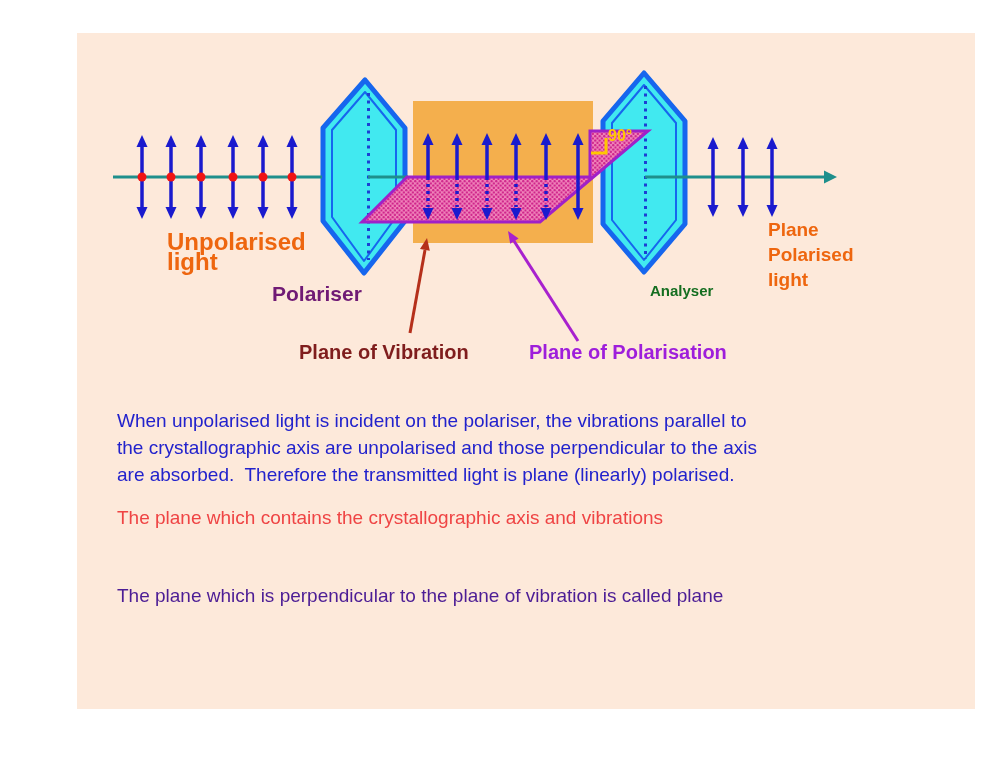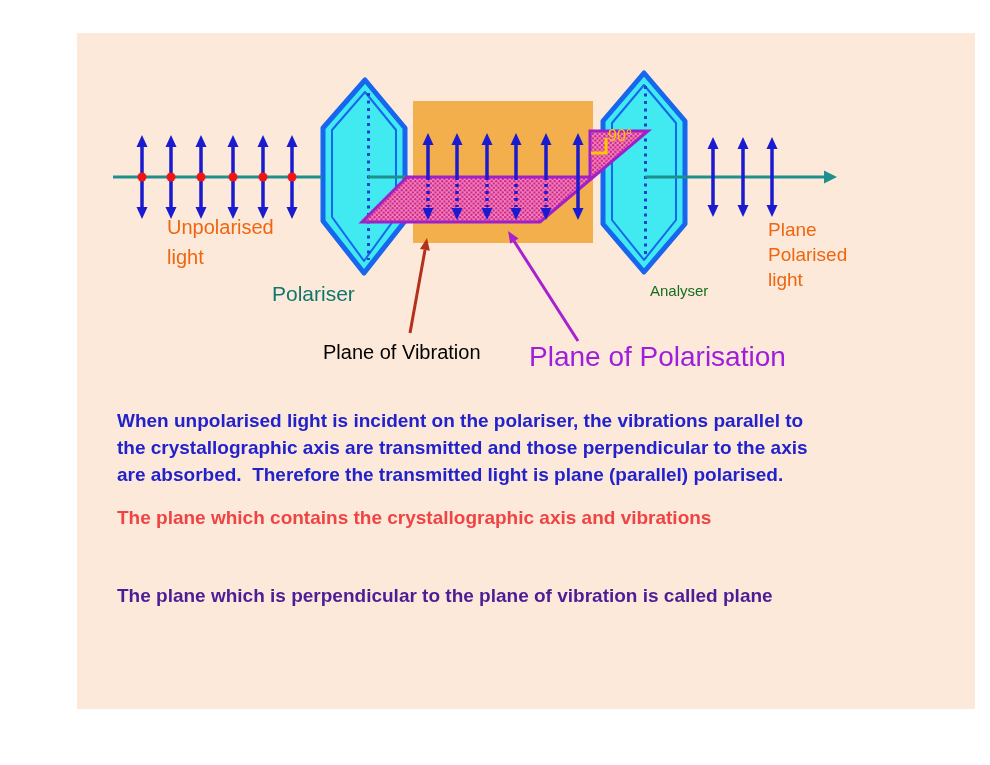--- a/index.html
+++ b/index.html
@@ -2,29 +2,29 @@
 <html><head>
 <meta charset="utf-8">
 <style>
   html,body{margin:0;padding:0}
   body{
     width:990px;height:765px;background:#ffffff;position:relative;overflow:hidden;
     font-family:"Liberation Sans", sans-serif;
   }
   .slide{position:absolute;left:77px;top:33px;width:898px;height:676px;background:#FDE9DA}
   svg.diagram{position:absolute;left:0;top:0}
-  .lbl{position:absolute;font-weight:normal}
-  .lbl-unpolarised{left:167px;top:212px;width:135px;font-size:20px;line-height:30px;color:#EE660F}
-  .lbl-polariser{left:272px;top:282px;font-size:21px;color:#0f766e}
+  .lbl{position:absolute;font-weight:bold}
+  .lbl-unpolarised{left:167px;top:232px;width:135px;font-size:24px;line-height:20px;color:#EE660F}
+  .lbl-polariser{left:272px;top:282px;font-size:21px;color:#701a75}
   .lbl-analyser{left:650px;top:282px;font-size:15px;color:#156E20}
   .lbl-ppl{left:768px;top:217px;width:102px;font-size:19px;line-height:25px;color:#EE660F}
-  .lbl-pov{left:323px;top:341px;font-size:20px;color:#000000}
-  .lbl-pop{left:529px;top:341px;font-size:28px;color:#9E1EDB}
+  .lbl-pov{left:299px;top:341px;font-size:20px;color:#7f1d1d}
+  .lbl-pop{left:529px;top:341px;font-size:20px;color:#9E1EDB}
   .lbl-angle{left:608px;top:127px;font-size:16px;color:#FFC800}
-  .para{position:absolute;left:117px;font-weight:bold;font-size:19px;line-height:27px}
+  .para{position:absolute;left:117px;font-weight:normal;font-size:19px;line-height:27px}
   .para div{white-space:pre}
   .para-1{top:407px;color:#2222CC}
   .para-2{top:504px;color:#ef4444}
   .para-3{top:582px;color:#4c1d95}
 </style>
 </head>
 <body>
 
 <div class="slide"></div>
 
@@ -171,21 +171,21 @@
 <div class="lbl lbl-unpolarised">Unpolarised light</div>
 <div class="lbl lbl-polariser">Polariser</div>
 <div class="lbl lbl-analyser">Analyser</div>
 <div class="lbl lbl-ppl">Plane Polarised light</div>
 <div class="lbl lbl-pov">Plane of Vibration</div>
 <div class="lbl lbl-pop">Plane of Polarisation</div>
 <div class="lbl lbl-angle">90°</div>
 
 <div class="para para-1">
   <div>When unpolarised light is incident on the polariser, the vibrations parallel to</div>
-  <div>the crystallographic axis are transmitted and those perpendicular to the axis</div>
-  <div>are absorbed.  Therefore the transmitted light is plane (parallel) polarised.</div>
+  <div>the crystallographic axis are unpolarised and those perpendicular to the axis</div>
+  <div>are absorbed.  Therefore the transmitted light is plane (linearly) polarised.</div>
 </div>
 <div class="para para-2">
   <div>The plane which contains the crystallographic axis and vibrations</div>
 </div>
 <div class="para para-3">
   <div>The plane which is perpendicular to the plane of vibration is called plane</div>
 </div>
 
 </body></html>

